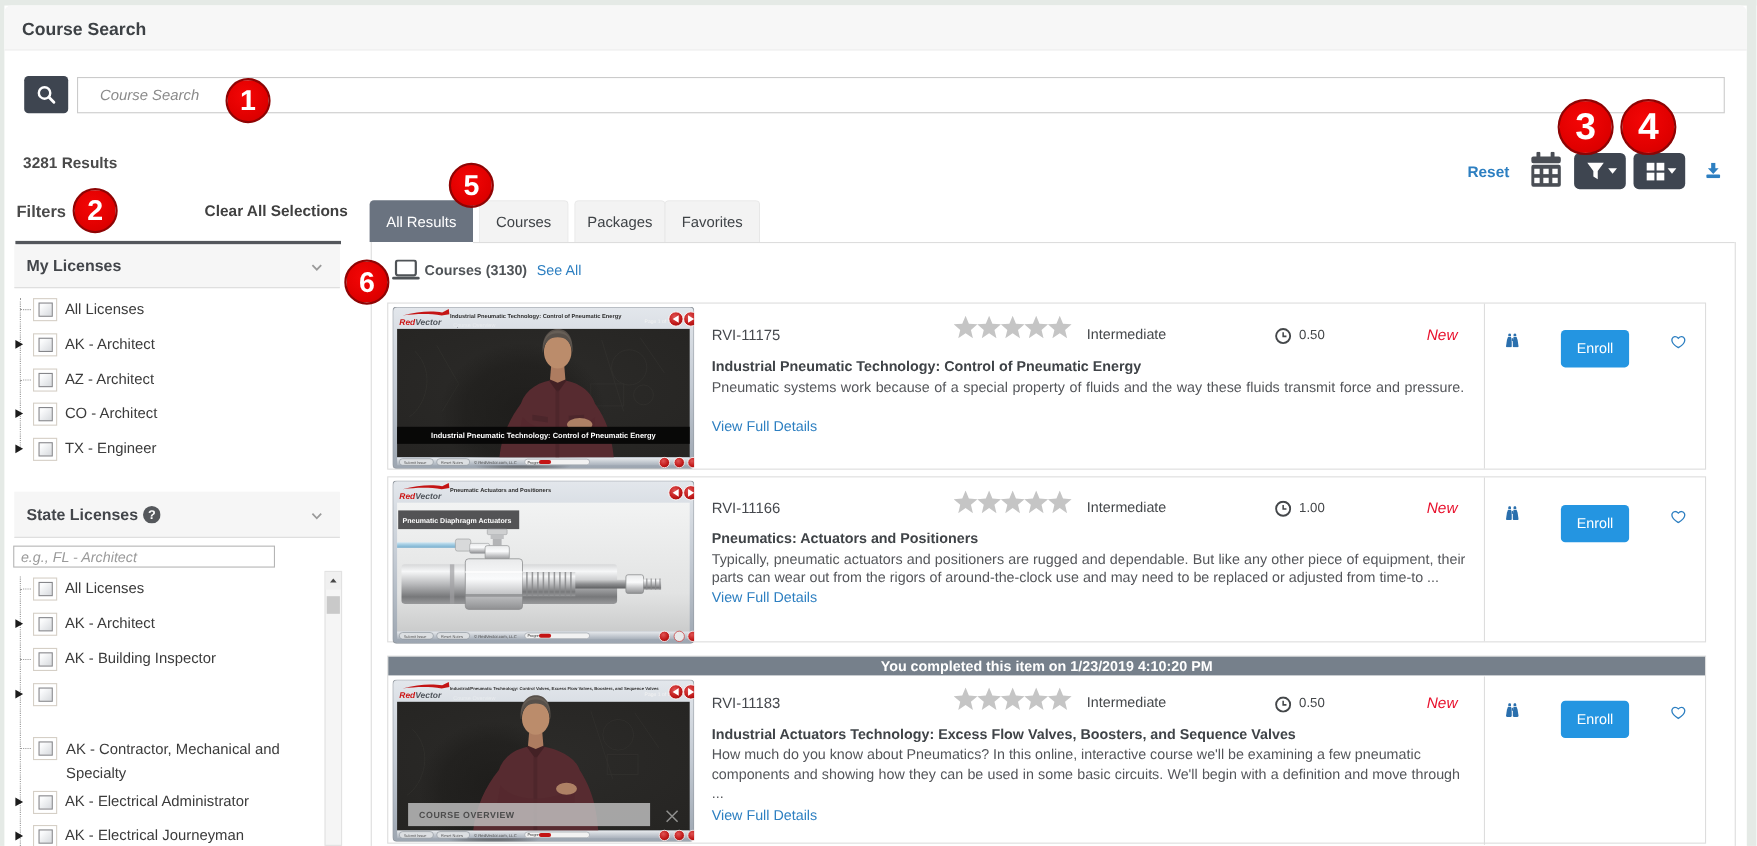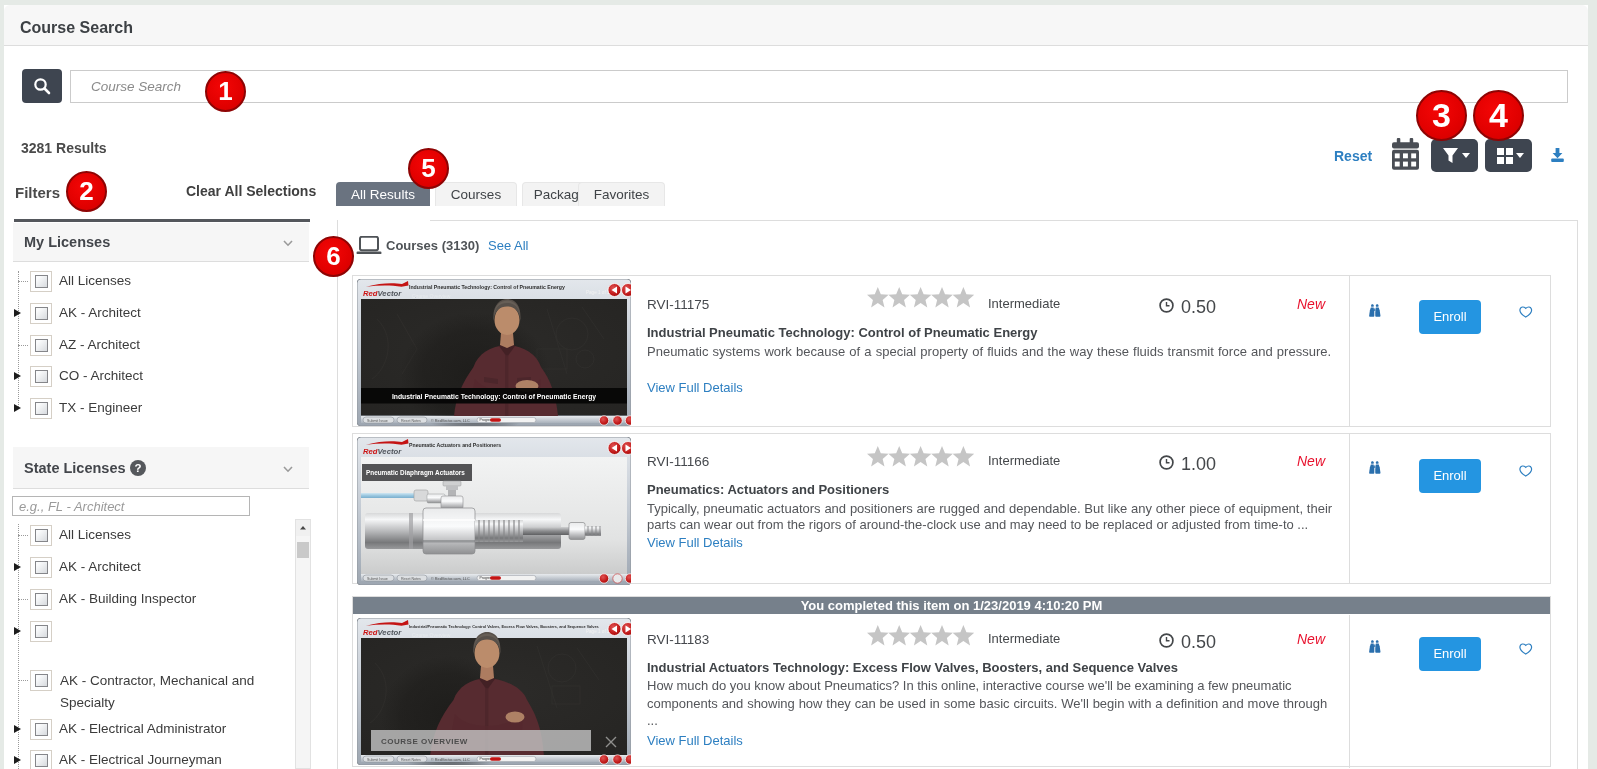--- a/index.html
+++ b/index.html
@@ -51,27 +51,27 @@
   .hdots { position:absolute; left:5px; top:10px; width:10px; border-top:1px dotted #9a9a9a; }
   .trow .arrow { top:6px; }
   .trow .hdots { }
   .trow .tlabel { top:2px; }
   .tlabel2 { position:absolute; left:47px; top:0px; width:235px; font-size:13.5px; color:#3b3b3b; line-height:22px; }
   
   #sb { left:295px; top:519px; width:16px; height:250px; background:#f5f5f5; border:1px solid #e2e2e2; }
   #sb-up { position:absolute; left:0; top:0; width:14px; height:16px; background:#f0f0f0; }
   #sb-thumb { position:absolute; left:1px; top:22px; width:12px; height:16px; background:#c9c9c9; }
   
-  .tab { position:absolute; top:182px; height:24px; border-radius:4px 4px 0 0; font-size:13.5px;
+  .tab { position:absolute; top:182px; height:38px; border-radius:4px 4px 0 0; font-size:13.5px;
     display:flex; align-items:center; justify-content:center; }
   .tab.inactive { background:#f3f3f3; border:1px solid #e7e7e7; border-bottom:none; color:#3f4347; }
   #tab1 { left:336px; width:94px; background:#6a7380; color:#fff; }
   #tab2 { left:435px; width:82px; }
   #tab3 { left:522px; width:83px; }
-  #tab4 { left:578px; width:87px; }
+  #tab4 { left:604px; width:87px; }
   
   #pl { left:337px; top:220px; width:1px; height:549px; background:#ddd; }
   #pt { left:430px; top:220px; width:1147px; height:1px; background:#ddd; }
   #pr { left:1577px; top:220px; width:1px; height:549px; background:#ddd; }
   
   #crow-icon { left:356px; top:236px; }
   #crow-lbl { left:386px; top:238px; font-size:13px; font-weight:bold; color:#4f5357; }
   #crow-see { left:488px; top:238px; font-size:13px; color:#2d7fc1; }
   
   .card { position:absolute; left:352px; width:1199px; border:1px solid #ddd; background:#fff; }
@@ -80,21 +80,21 @@
   #card3 { top:596px; height:171px; }
   #banner3 { position:absolute; left:0; top:0; width:100%; height:17px; background:#76808b;
     color:#fff; font-size:13px; font-weight:bold; text-align:center; line-height:17px; }
   .vdiv { position:absolute; left:996px; top:0; width:1px; height:100%; background:#ddd; }
   .thumb { position:absolute; left:4px; }
   
   .rvi { position:absolute; left:294px; font-size:13.5px; color:#46494e; }
   .stars { position:absolute; left:513.5px; }
   .lvl { position:absolute; left:635px; font-size:13px; color:#44474a; }
   .clock { position:absolute; left:806px; }
-  .dur { position:absolute; left:828px; font-size:18px; color:#44474a; }
+  .dur { position:absolute; left:828px; font-size:12px; color:#44474a; }
   .newf { position:absolute; left:944px; width:30px; font-size:14px; font-weight:normal; font-style:italic; color:#e8112d; }
   .ctitle { position:absolute; left:294px; font-size:13px; font-weight:bold; color:#3f4347; white-space:nowrap; }
   .cdesc { position:absolute; left:294px; width:684px; font-size:13px; color:#54565a; white-space:nowrap; word-spacing:0.55px; }
   .vfd { position:absolute; left:294px; font-size:13px; color:#2d7fc1; }
   .binoc { position:absolute; left:1015px; }
   .enroll { position:absolute; left:1066px; width:62px; height:34px; background:#2495e1; border-radius:4px;
     color:#fff; font-size:13px; text-align:center; line-height:33px; }
   .heart { position:absolute; left:1166px; }
 </style>
 </head>

